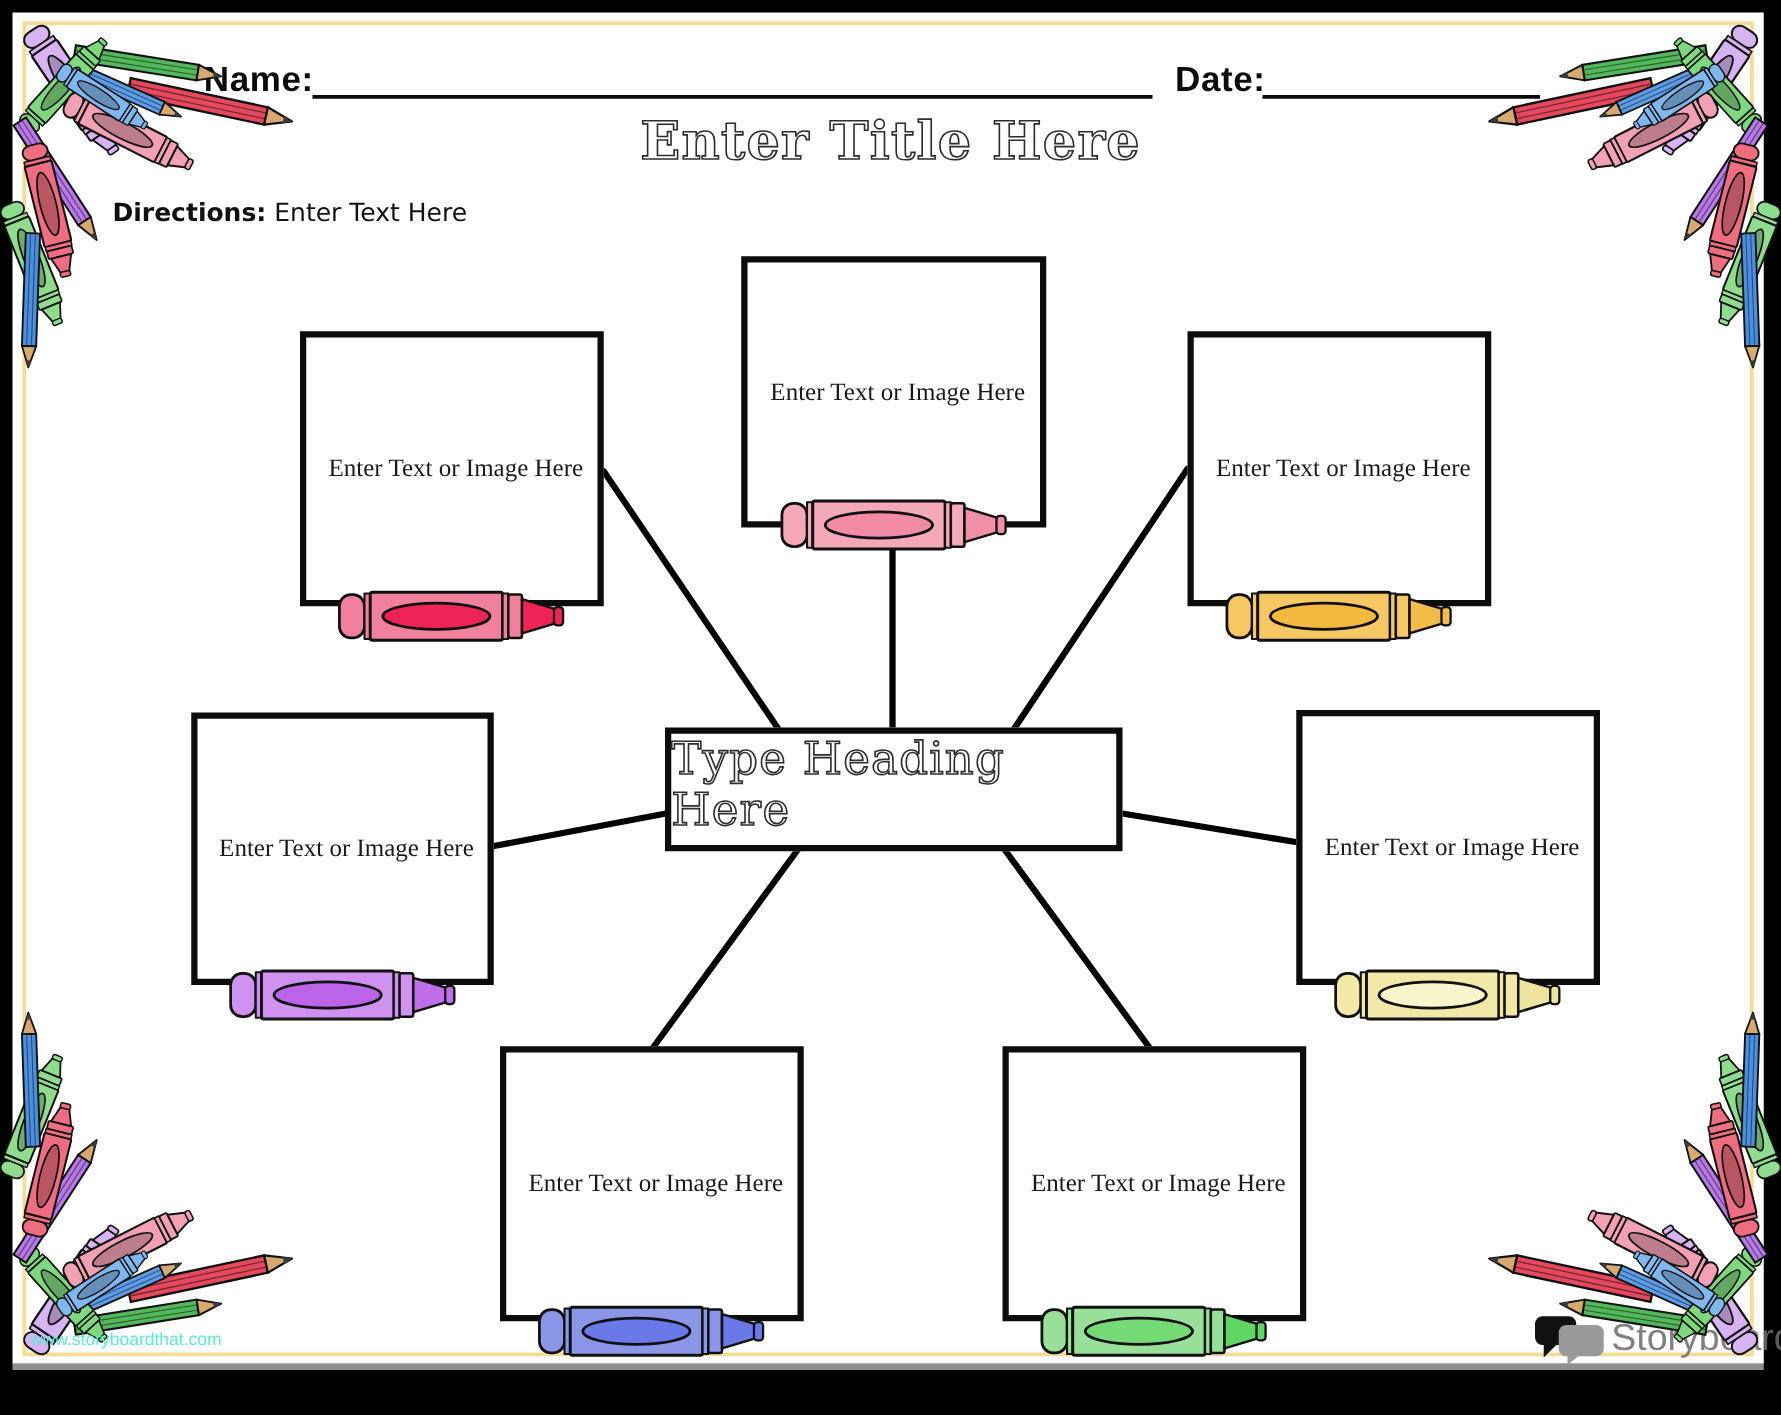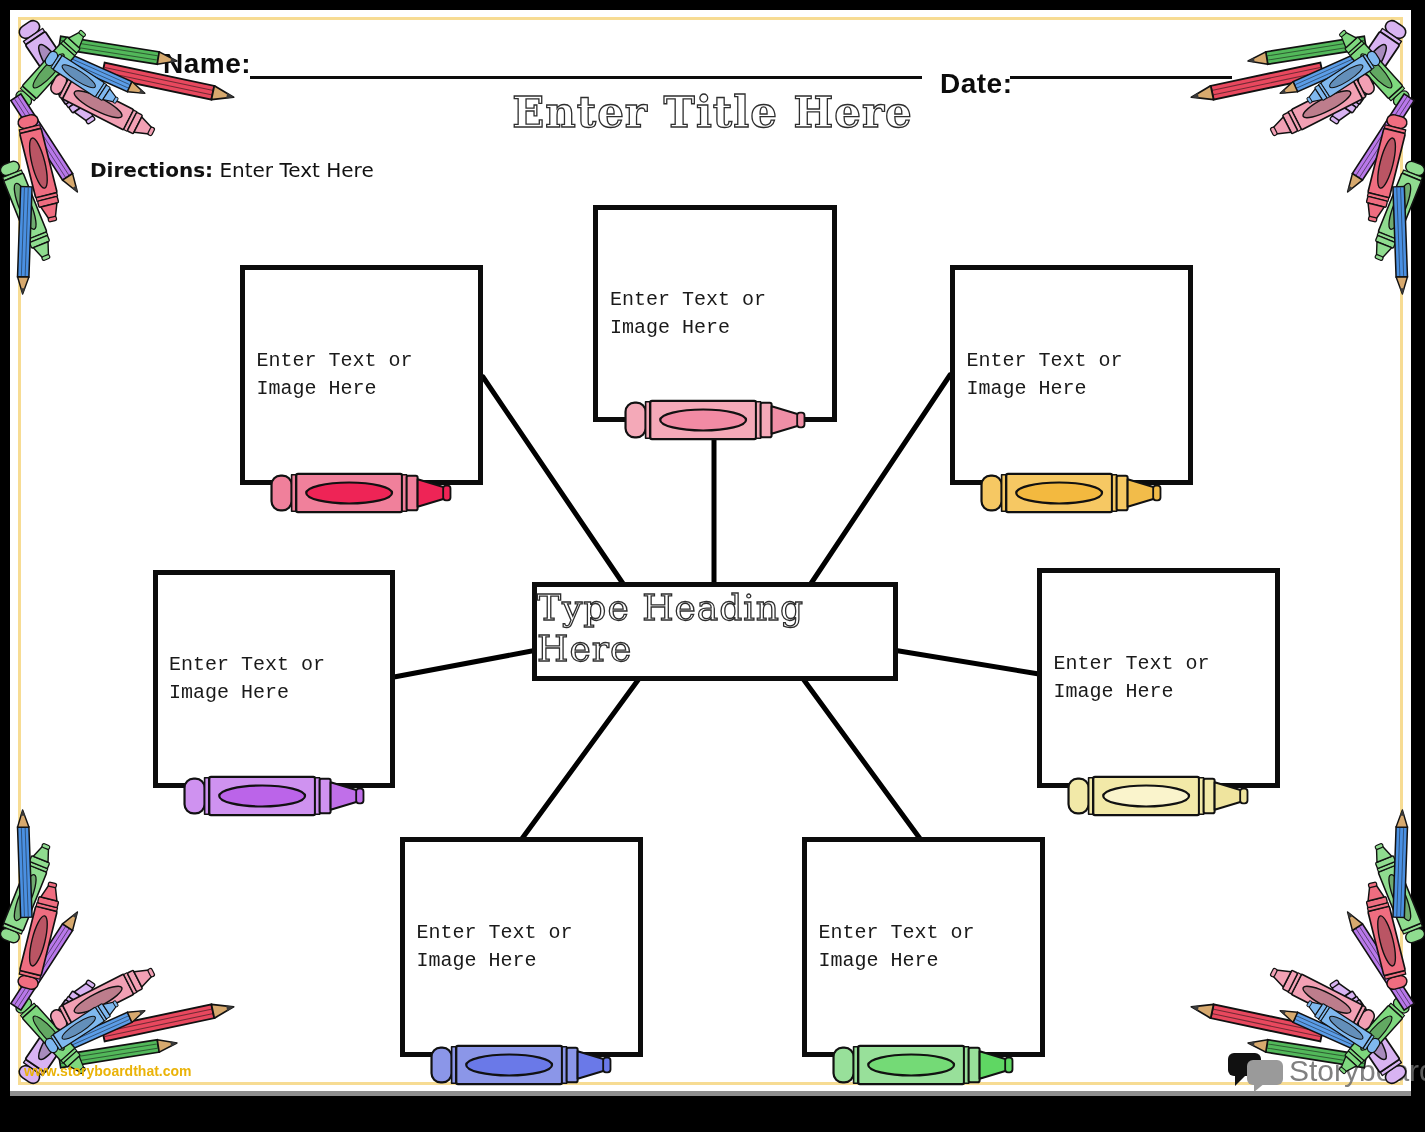--- a/index.html
+++ b/index.html
@@ -19,42 +19,42 @@
     .outline-text{color:#ffffff;-webkit-text-stroke:1.3px #2e2e2e;}
   }
   #title{left:0;right:0;top:88px;text-align:center;font-size:42px;letter-spacing:1px;z-index:2;font-weight:bold;}
 
   #directions{left:90px;top:158px;font-size:20px;color:#111;font-family:"DejaVu Sans",sans-serif;z-index:2;text-align:center;}
   #directions b{font-weight:bold;}
 
   #lines-layer{position:absolute;inset:0;z-index:1;pointer-events:none;}
 
   .node-box{position:absolute;background:#fff;border:5px solid #0c0c0c;z-index:3;display:flex;align-items:center;justify-content:center;}
-  .node-label{font-family:Liberation Mono, monospace;font-size:20px;color:#1a1a1a;text-align:left;line-height:1.4;width:210px;}
+  .node-label{font-family:Liberation Serif, serif;font-size:20px;color:#1a1a1a;text-align:right;line-height:1.4;width:210px;}
   #center-box{left:532px;top:582px;width:356px;height:89px;border-width:5px;z-index:3;display:flex;align-items:flex-start;justify-content:center;}
   #center-heading{font-size:36px;letter-spacing:1px;}
 
   .crayon{position:absolute;width:190px;height:42px;z-index:4;}
 
   #decor-layer{position:absolute;inset:0;z-index:6;pointer-events:none;}
-  #watermark{left:24px;top:1063px;font-size:14px;font-weight:bold;color:#eab308;z-index:7;font-family:"Liberation Sans",sans-serif;}
+  #watermark{left:24px;top:1063px;font-size:14px;font-weight:normal;color:#5eead4;z-index:7;font-family:"Liberation Sans",sans-serif;}
   #brand{left:1225px;top:1048px;z-index:2;display:flex;align-items:center;}
   #brand-text{font-size:30px;color:#6b6b6b;opacity:.85;margin-left:-6px;}
 </style>
 </head>
 <body>
 
 <div id="stage">
   <div id="page"></div>
   <div id="gray-strip"></div>
   <div id="inner-border"></div>
 
   <div class="abs hdr-label" style="left:163px;top:48px;">Name:</div>
   <div class="writing-line" style="left:250px;top:76px;width:672px;"></div>
-  <div class="abs hdr-label" style="left:940px;top:48px;margin-top:20px;">Date:</div>
+  <div class="abs hdr-label" style="left:940px;top:48px;">Date:</div>
   <div class="writing-line" style="left:1010px;top:76px;width:222px;"></div>
 
   <div id="title" class="abs outline-text">Enter Title Here</div>
 
   <div id="directions" class="abs">
     <b>Directions:</b>
     <span> </span>
     <span>Enter Text Here</span>
   </div>
 

